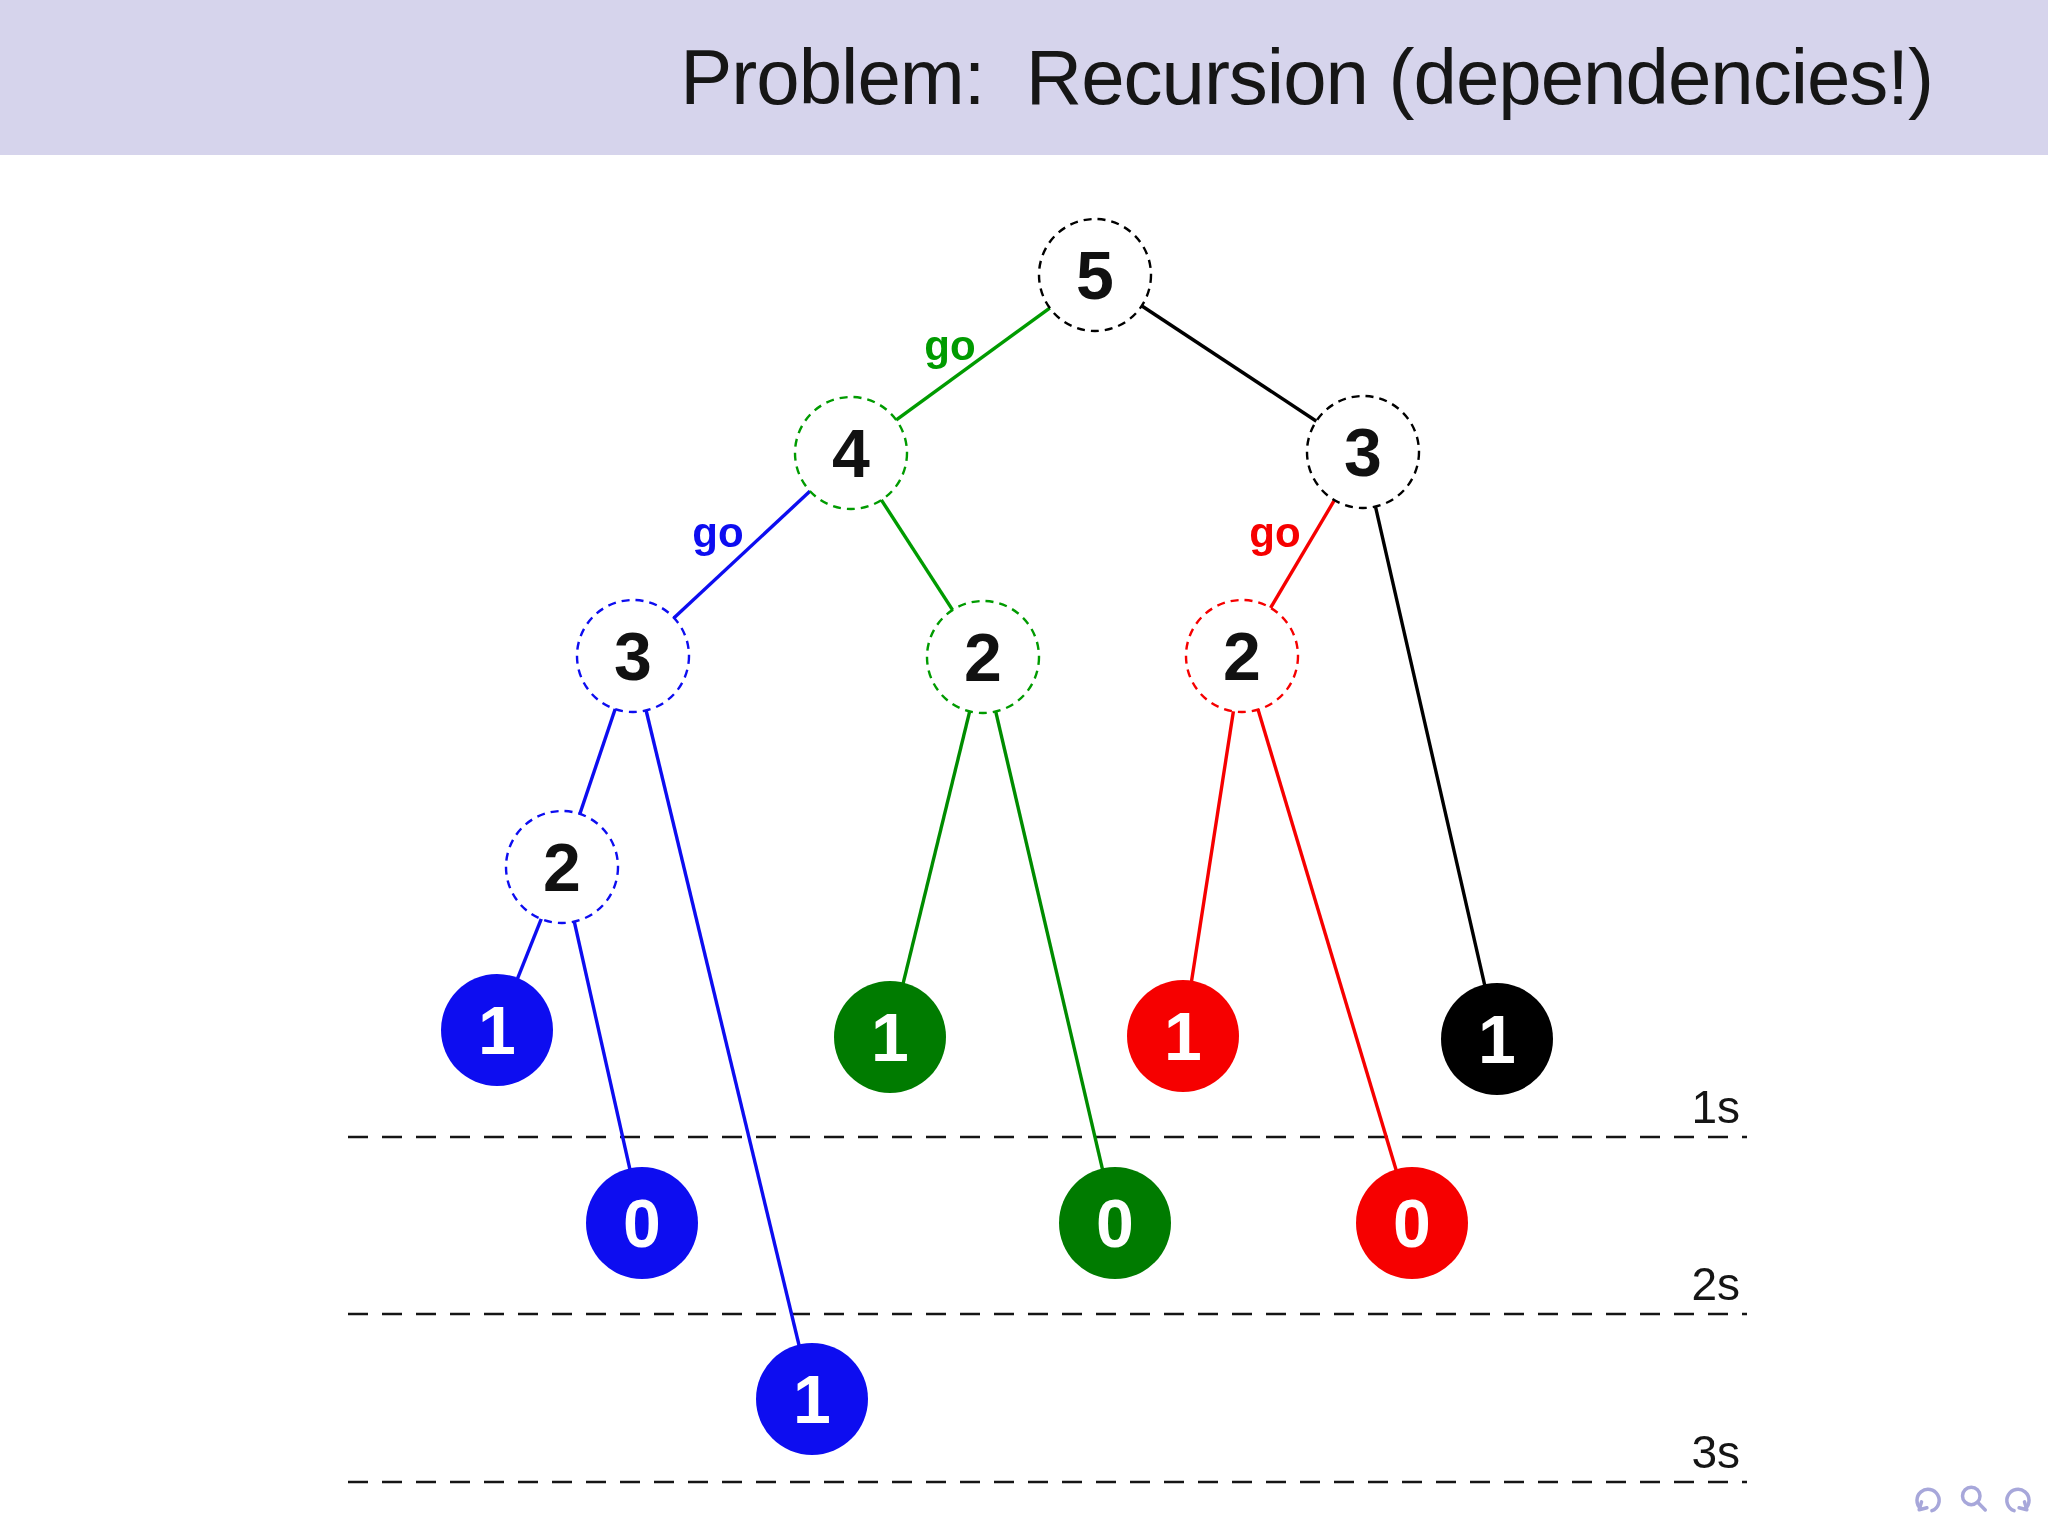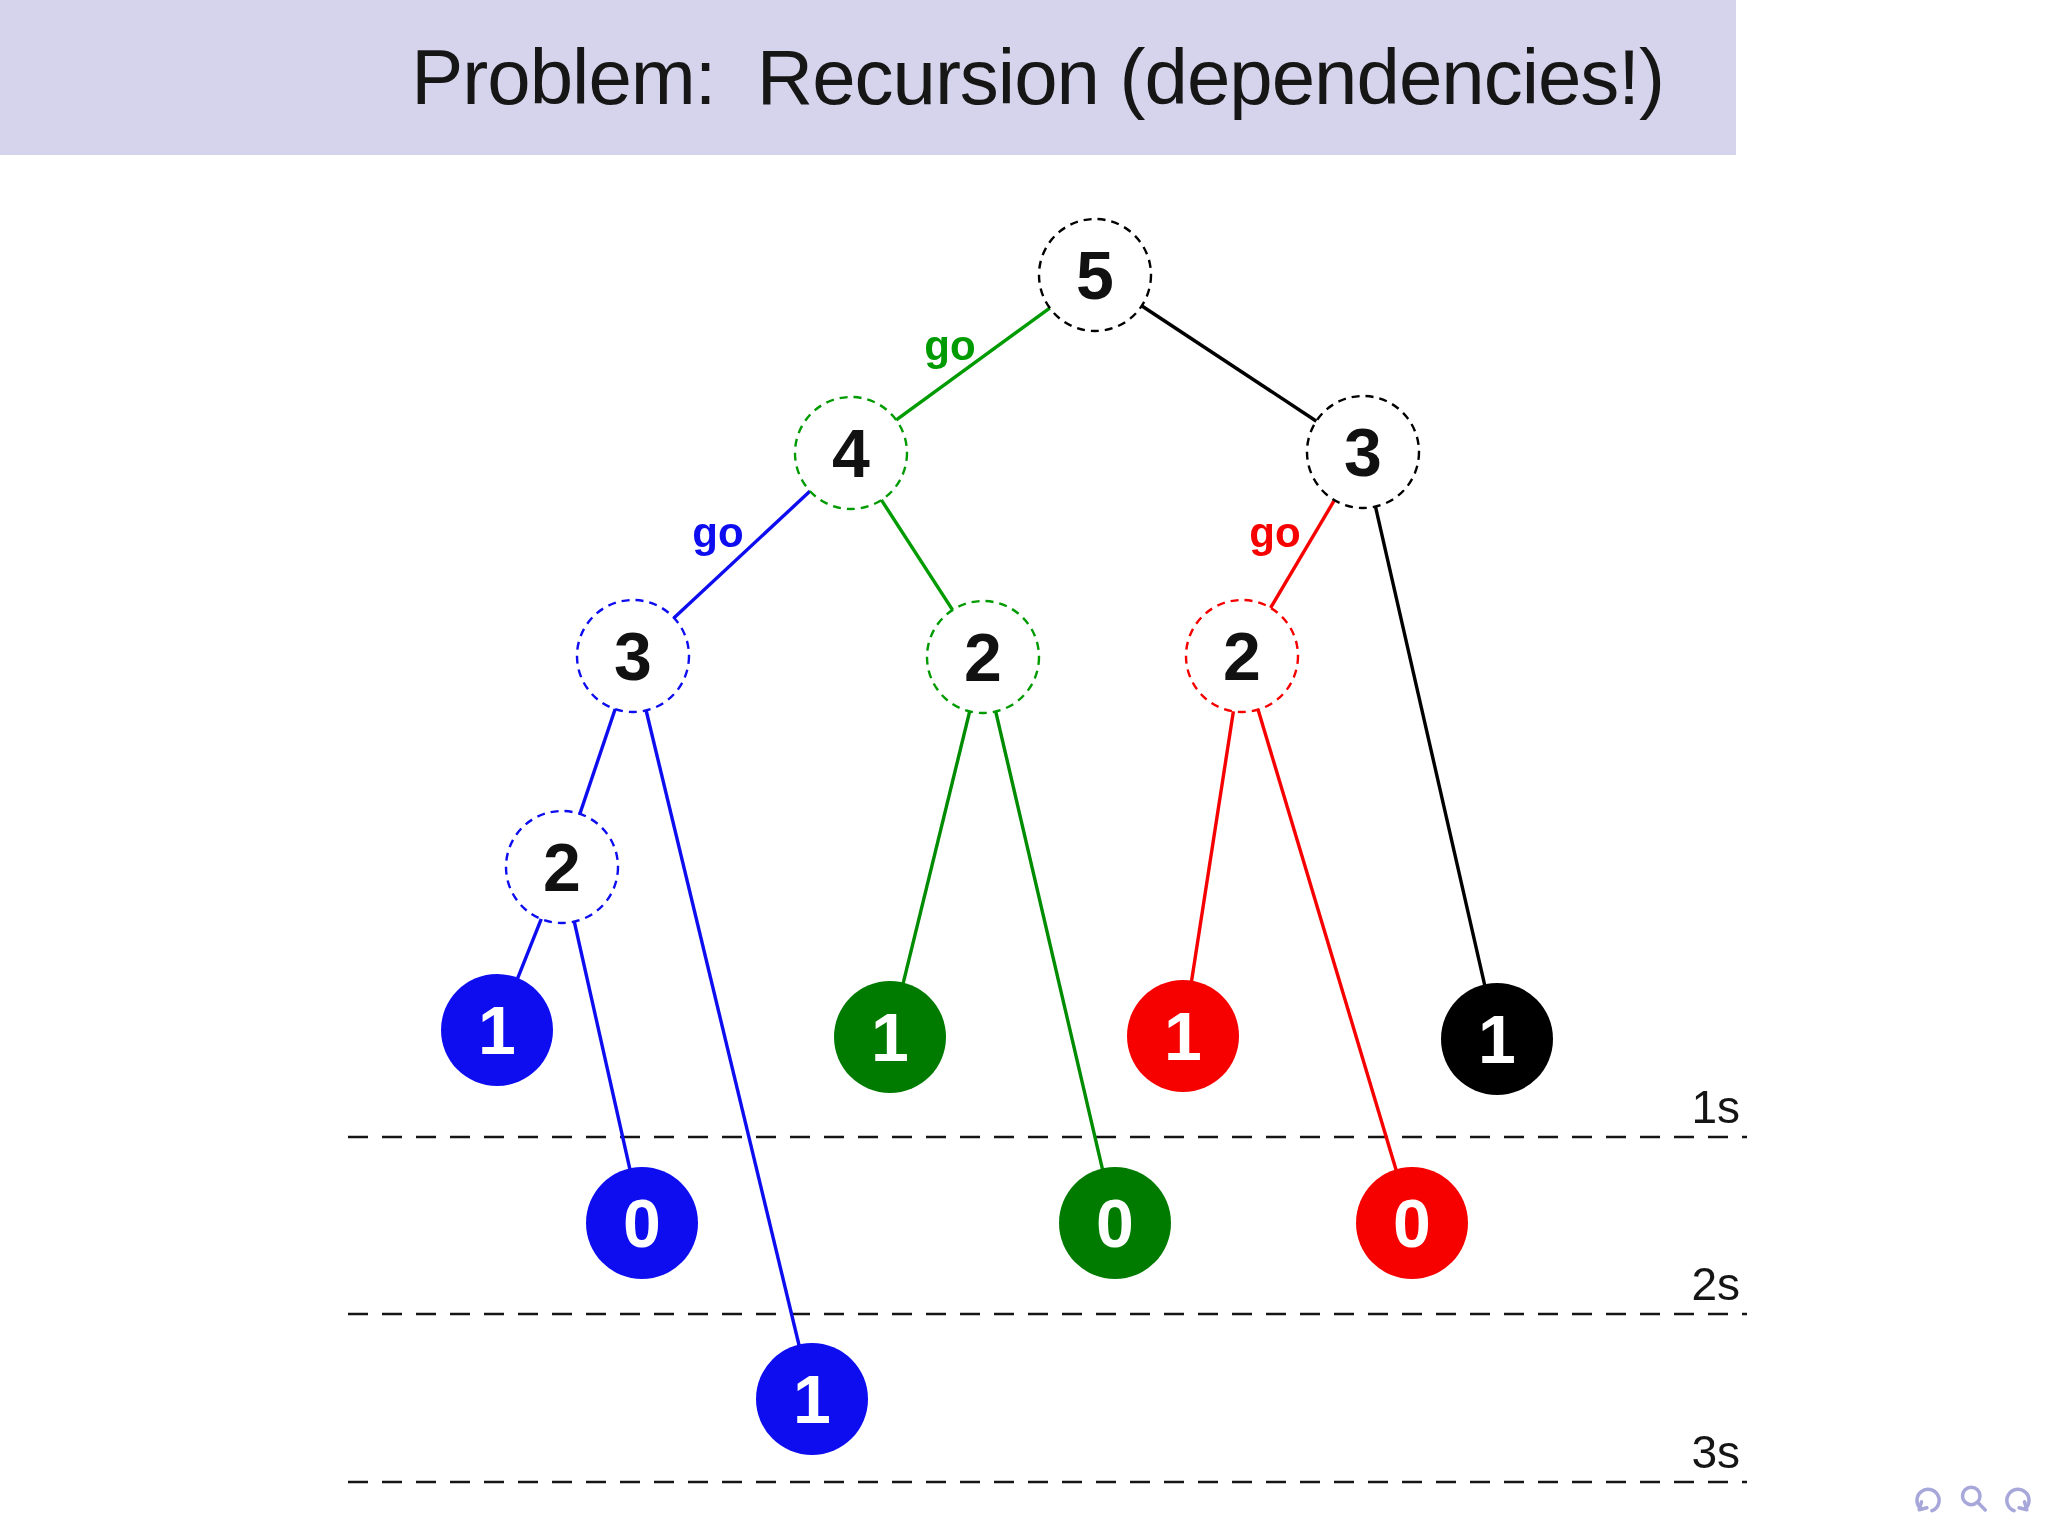--- a/index.html
+++ b/index.html
@@ -4,23 +4,23 @@
 <style>
   html,body{margin:0;padding:0;background:#ffffff;}
   .slide{
     position:relative;
     width:2048px;height:1536px;
     background:#ffffff;
     overflow:hidden;
     font-family:"Liberation Sans", sans-serif;
   }
   .titlebar{
-    position:absolute;left:0;top:0;width:1736px;height:155px;
+    position:absolute;left:0;top:0;width:2048px;height:155px;
     display:flex;align-items:center;justify-content:flex-end;
-    box-sizing:border-box;padding-right:72px;
+    box-sizing:border-box;padding-right:115px;
   }
   .titlebar h1{
     margin:0;font-weight:normal;font-size:78px;letter-spacing:-1px;
     white-space:pre;
   }
   #diagram{position:absolute;left:0;top:0;}
   .nav{
     position:absolute;left:1908px;top:1476px;width:132px;height:48px;
     display:flex;gap:2px;align-items:center;
   }

